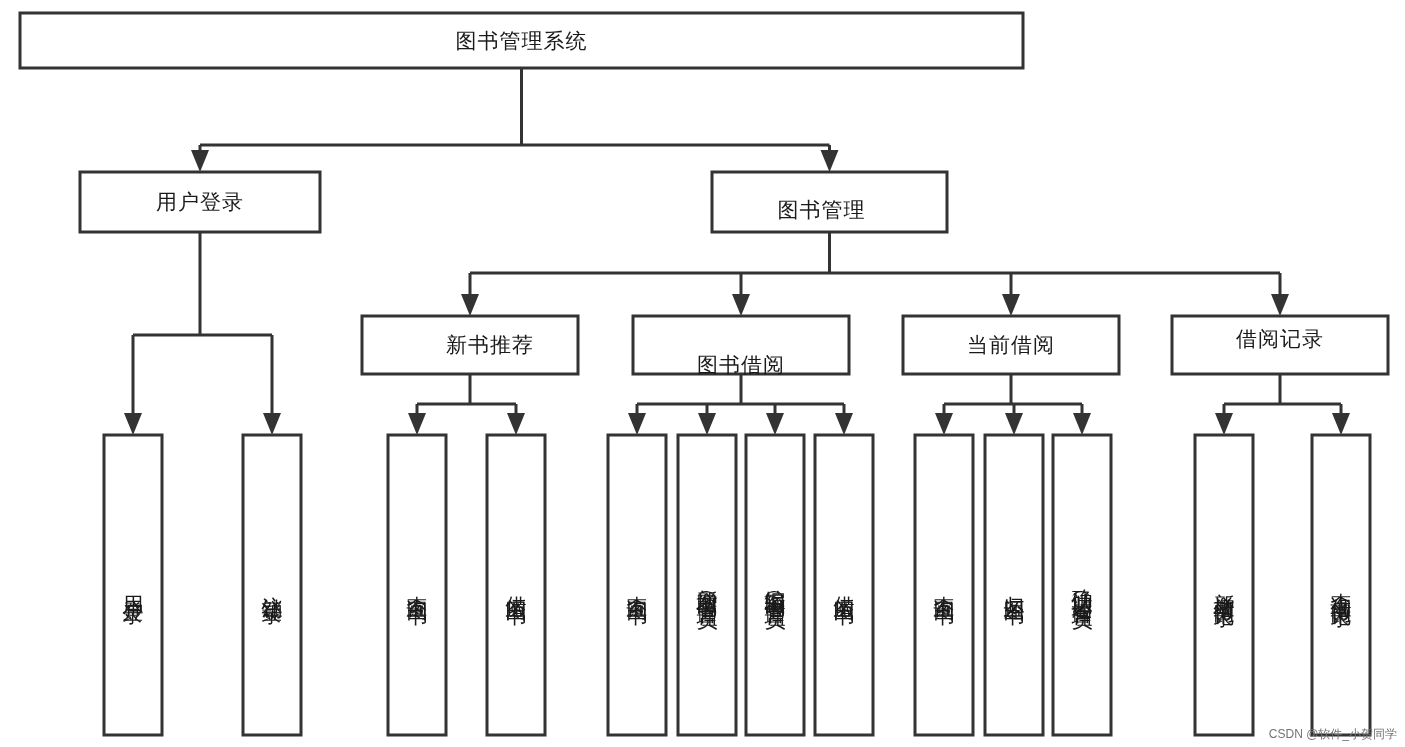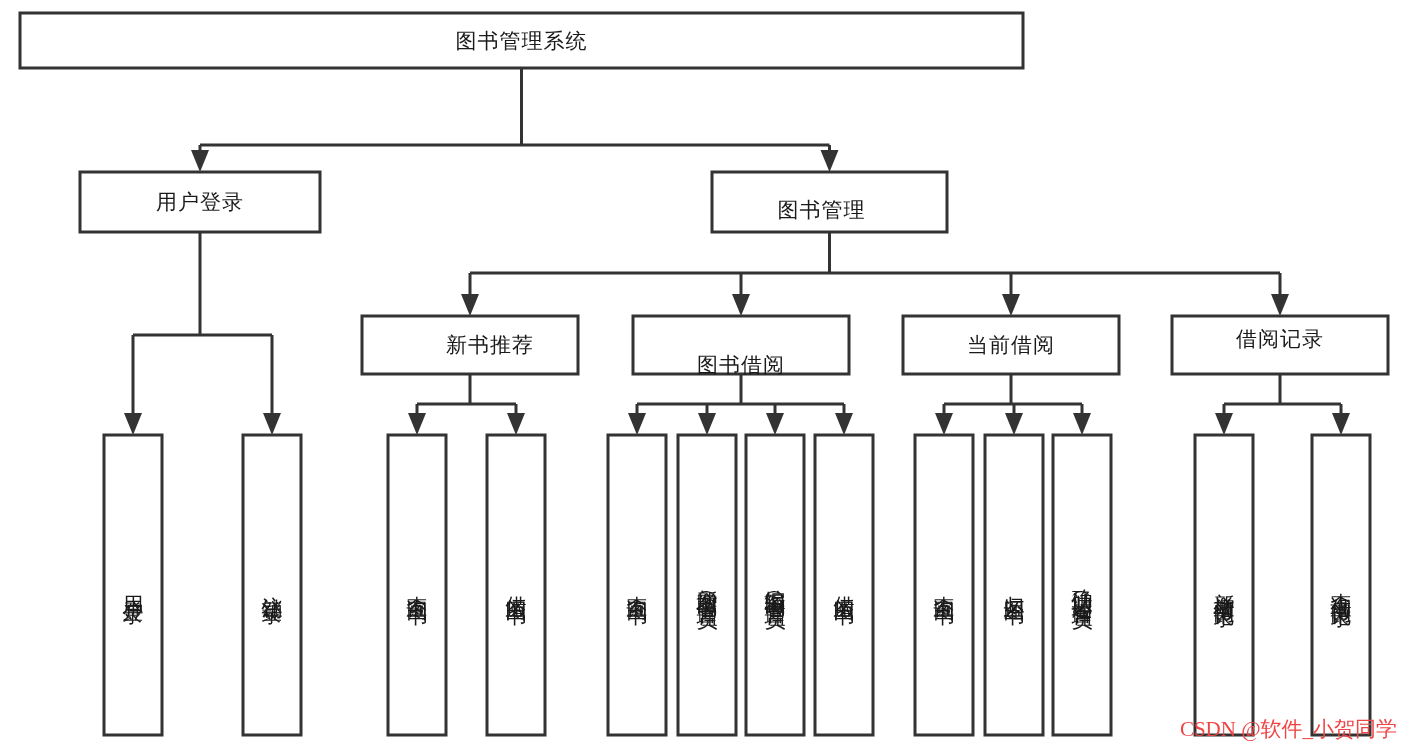--- a/index.html
+++ b/index.html
@@ -63,23 +63,23 @@
     align-items: center;
     justify-content: center;
     font-size: 21px;
     color: #1a1a1a;
     letter-spacing: 1px;
   }
   .watermark {
     position: absolute;
     right: 8px;
     bottom: 4px;
-    font-family: Liberation Serif, serif;
-    font-size: 21px;
-    color: #ef4444;
+    font-family: Liberation Sans, sans-serif;
+    font-size: 12px;
+    color: #737373;
     white-space: nowrap;
     user-select: none;
   }
 </style>
 </head>
 <body>
 
 <div id="diagram-root">
 
   <svg class="diagram-canvas" viewBox="0 0 1405 747">

